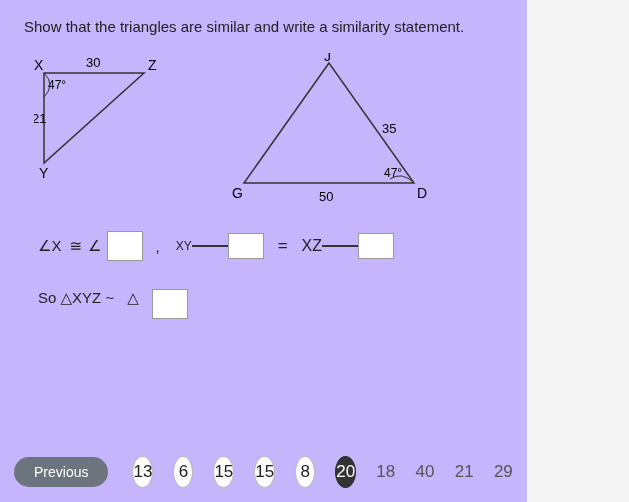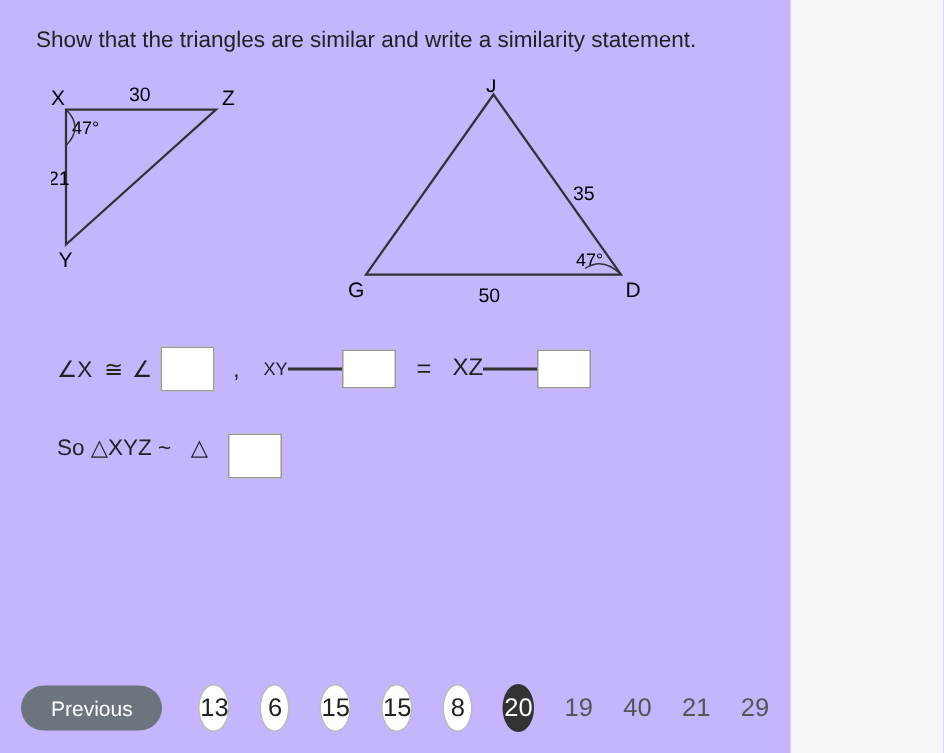--- a/index.html
+++ b/index.html
@@ -209,19 +209,19 @@
   </div>
 
   <div class="bottom-nav">
     <button class="prev-button">Previous</button>
     <span class="page-num">13</span>
     <span class="page-num">6</span>
     <span class="page-num">15</span>
     <span class="page-num">15</span>
     <span class="page-num">8</span>
     <span class="page-num active">20</span>
-    <span class="page-num plain">19</span>
+    <span class="page-num plain">18</span>
     <span class="page-num plain">40</span>
     <span class="page-num plain">21</span>
     <span class="page-num plain">29</span>
   </div>
 
 </div>
 
 </body></html>

